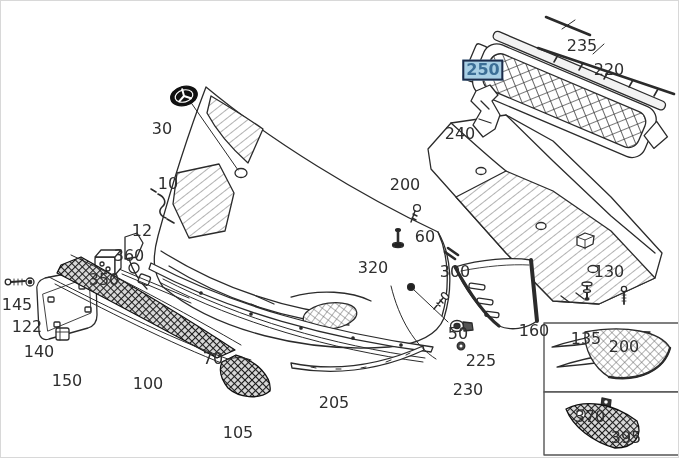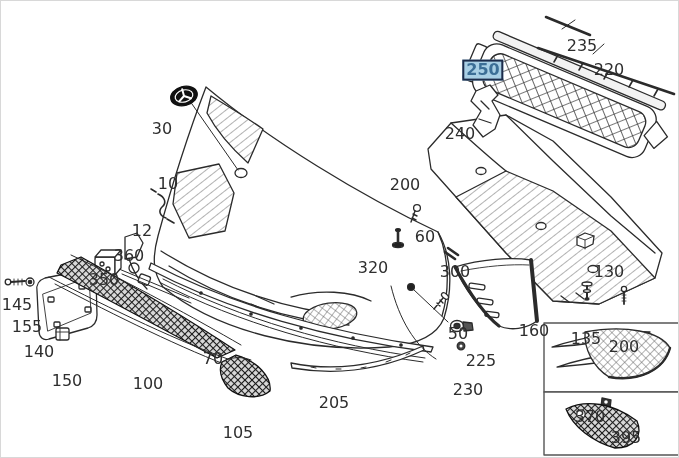--- a/index.html
+++ b/index.html
@@ -277,21 +277,21 @@
   <div class="label" style="left:167px;top:150px">10</div>
   <div class="label" style="left:404px;top:151px">200</div>
   <div class="label" style="left:141px;top:197px">12</div>
   <div class="label" style="left:424px;top:203px">60</div>
   <div class="label" style="left:128px;top:222px">360</div>
   <div class="label" style="left:372px;top:234px">320</div>
   <div class="label" style="left:454px;top:238px">300</div>
   <div class="label" style="left:103px;top:246px">350</div>
   <div class="label" style="left:16px;top:271px">145</div>
   <div class="label" style="left:608px;top:238px">130</div>
-  <div class="label" style="left:26px;top:293px">155</div>
+  <div class="label" style="left:26px;top:293px">122</div>
   <div class="label" style="left:533px;top:297px">160</div>
   <div class="label" style="left:585px;top:305px">135</div>
   <div class="label" style="left:623px;top:313px">200</div>
   <div class="label" style="left:457px;top:300px">50</div>
   <div class="label" style="left:480px;top:327px">225</div>
   <div class="label" style="left:38px;top:318px">140</div>
   <div class="label" style="left:467px;top:356px">230</div>
   <div class="label" style="left:66px;top:347px">150</div>
   <div class="label" style="left:147px;top:350px">100</div>
   <div class="label" style="left:212px;top:325px">70</div>

